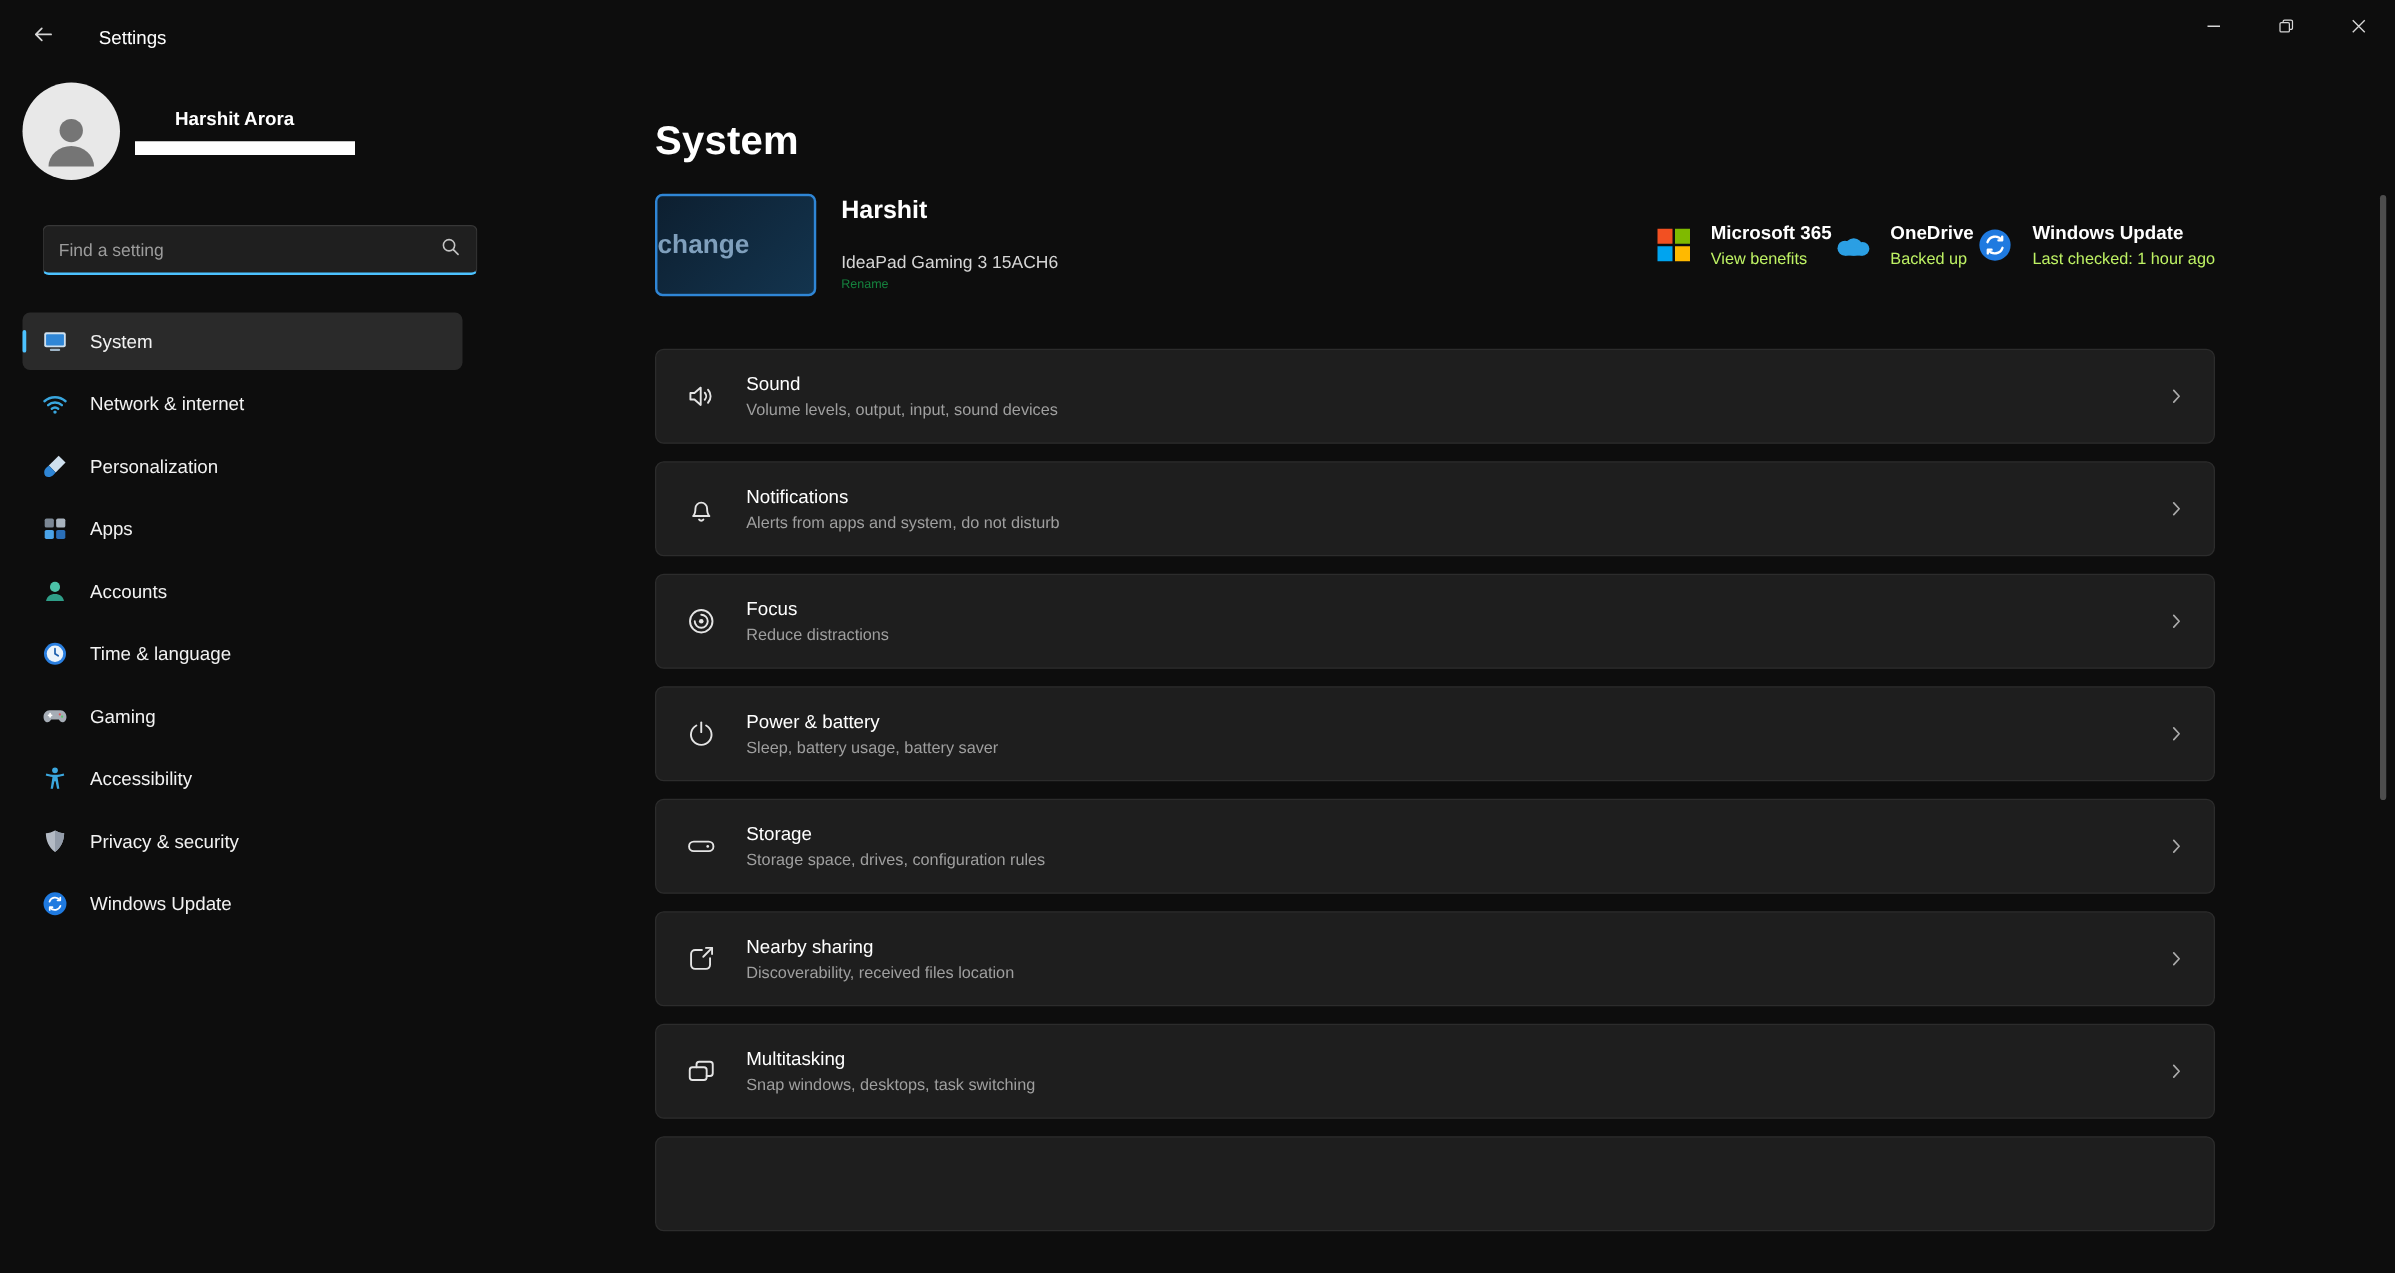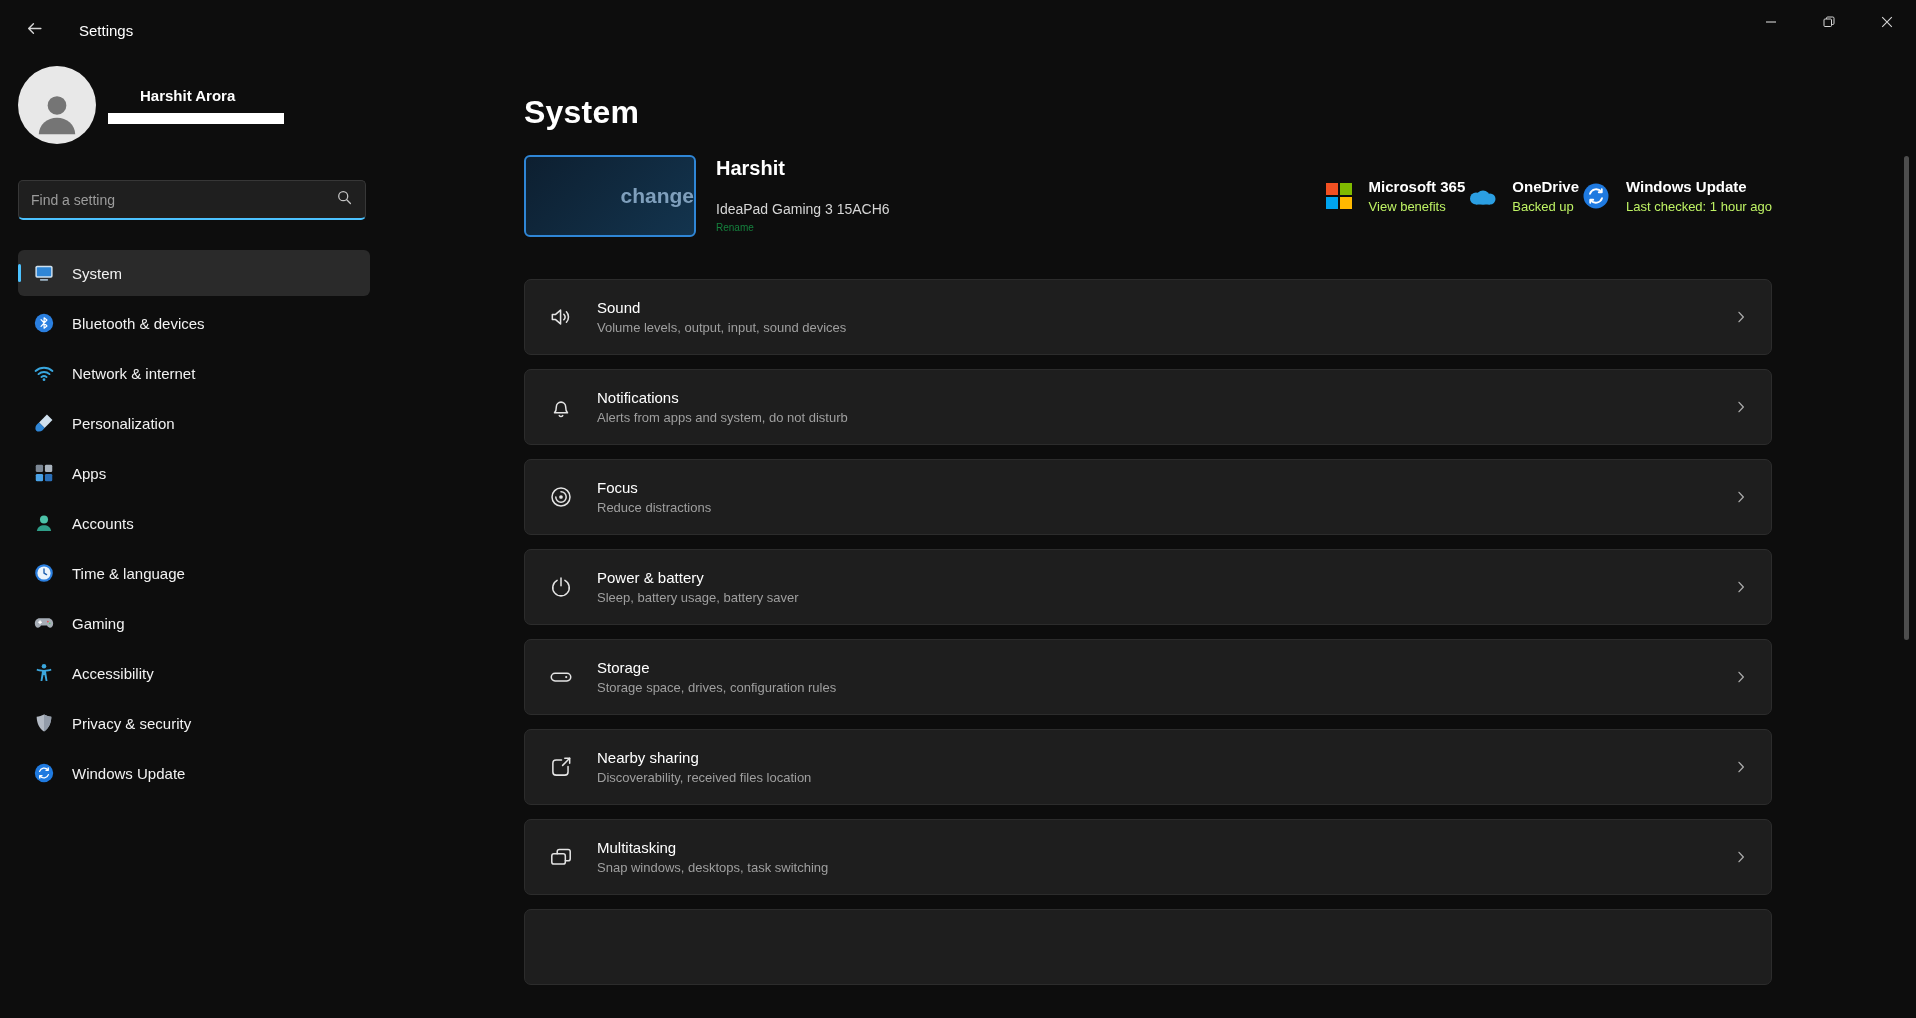--- a/index.html
+++ b/index.html
@@ -14,36 +14,36 @@
   .win-btn{width:58px;height:46px;display:flex;align-items:center;justify-content:center;}
 
   .content{display:flex;flex:1;min-height:0;}
 
   
   .sidebar{width:524px;flex-shrink:0;padding-left:18px;}
   .profile{display:flex;align-items:center;gap:12px;margin-top:6px;}
   .avatar{width:78px;height:78px;border-radius:50%;background:#e8e8e8;display:flex;align-items:flex-end;justify-content:center;overflow:hidden;flex-shrink:0;}
   .user-name{font-size:15px;font-weight:bold;margin-left:32px;}
   .redacted{width:176px;height:11px;background:#ffffff;margin-top:9px;}
-  .search-box{width:348px;height:40px;margin-top:36px;background:#1f1f1f;border:1px solid #373737;border-bottom:2px solid #4cc2ff;border-radius:5px;display:flex;align-items:center;padding:0 12px;}
+  .search-box{width:348px;height:40px;margin-top:36px;background:#1f1f1f;border:1px solid #373737;border-bottom:2px solid #4cc2ff;border-radius:5px;display:flex;align-items:center;padding:0 12px;margin-left:16px;}
   .search-box input{flex:1;background:transparent;border:0;outline:0;color:#e8e8e8;font-size:14px;}
   .search-box input::placeholder{color:#9c9c9c;}
   .nav{margin-top:30px;display:flex;flex-direction:column;gap:4px;width:352px;}
   .nav-item{height:46px;display:flex;align-items:center;gap:16px;padding:0 14px;border-radius:6px;position:relative;cursor:default;}
   .nav-item.selected{background:#2a2a2a;}
   .nav-item.selected::before{content:"";position:absolute;left:0;top:14px;width:3px;height:18px;border-radius:2px;background:#4cc2ff;}
   .nav-icon{width:24px;height:24px;display:flex;align-items:center;justify-content:center;flex-shrink:0;}
   .nav-label{font-size:15px;color:#f2f2f2;}
 
   
   .main{width:1248px;flex-shrink:0;}
   .page-title{font-size:32px;font-weight:600;margin-top:34px;letter-spacing:.2px;}
   .device-row{margin-top:24px;display:flex;align-items:center;justify-content:space-between;}
   .device-left{display:flex;align-items:center;gap:20px;}
-  .thumb{width:172px;height:82px;border-radius:6px;border:2px solid #2f86d6;background:linear-gradient(135deg,#0d1f30,#13344e);display:flex;align-items:center;justify-content:flex-end;flex-shrink:0;}
+  .thumb{width:129px;height:82px;border-radius:6px;border:2px solid #2f86d6;background:linear-gradient(135deg,#0d1f30,#13344e);display:flex;align-items:center;justify-content:flex-start;flex-shrink:0;}
   .thumb-label{color:#7f9fbc;font-size:21px;font-weight:bold;}
   .device-name{font-size:20px;font-weight:700;}
   .device-model{font-size:14px;color:#d6d6d6;margin-top:21px;}
   .rename-link{font-size:10px;color:#15803d;margin-top:5px;display:inline-block;cursor:default;}
   .status-group{display:flex;align-items:center;}
   .status-item{display:flex;align-items:center;gap:13px;}
   .status-icon{width:34px;display:flex;justify-content:center;flex-shrink:0;}
   .status-title{font-size:15px;font-weight:600;}
   .status-sub{font-size:13px;color:#bef264;margin-top:4px;}
 
@@ -130,29 +130,20 @@
           <span class="nav-icon">
             <svg viewBox="0 0 24 24" width="22" height="22">
                 <rect x="2.6" y="4.2" width="18.8" height="13" rx="1.8" fill="#cfe0ee"></rect>
                 <rect x="4.2" y="5.8" width="15.6" height="9.8" rx="0.8" fill="#2f86d6"></rect>
                 <rect x="7.5" y="18.6" width="9" height="1.9" rx="0.9" fill="#9fb6c8"></rect>
               </svg>
           </span>
           <span class="nav-label">System</span>
         </div>
 
-        <div class="nav-item">
-          <span class="nav-icon">
-            <svg viewBox="0 0 24 24" width="22" height="22">
-                <circle cx="12" cy="12" r="10" fill="#2a7fe0"></circle>
-                <path d="M8.8 8.4 L15.2 15.3 12.1 17.7 V6.3 L15.2 8.7 8.8 15.6" stroke="#fff" stroke-width="1.3" fill="none" stroke-linejoin="round" stroke-linecap="round"></path>
-              </svg>
-          </span>
-          <span class="nav-label">Bluetooth &amp; devices</span>
-        </div>
 
         <div class="nav-item">
           <span class="nav-icon">
             <svg viewBox="0 0 24 24" width="22" height="22" fill="none" stroke="#39a6de" stroke-width="2.1" stroke-linecap="round">
                 <path d="M2.8 9.8 a14 14 0 0 1 18.4 0"></path>
                 <path d="M6 13.2 a9 9 0 0 1 12 0"></path>
                 <path d="M9.2 16.4 a4.6 4.6 0 0 1 5.6 0"></path>
                 <circle cx="12" cy="19.3" r="1.5" fill="#39a6de" stroke="none"></circle>
               </svg>
           </span>

